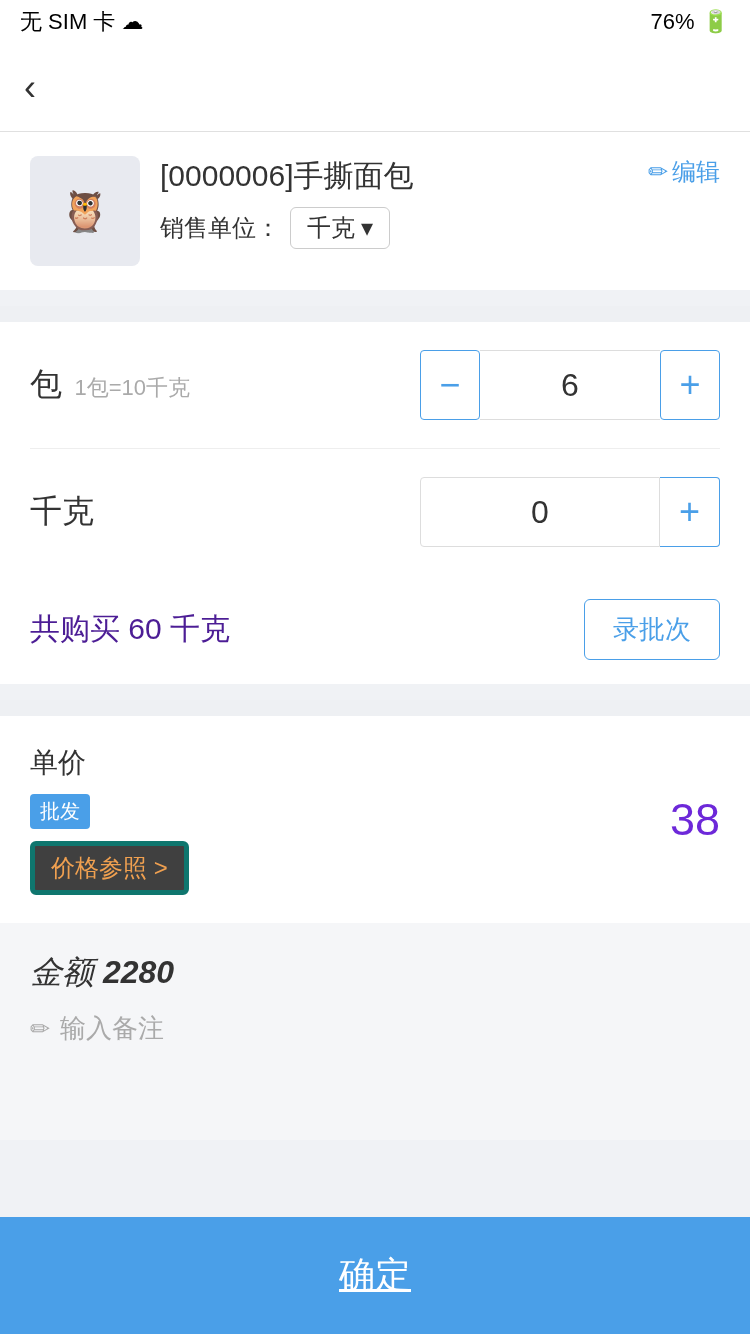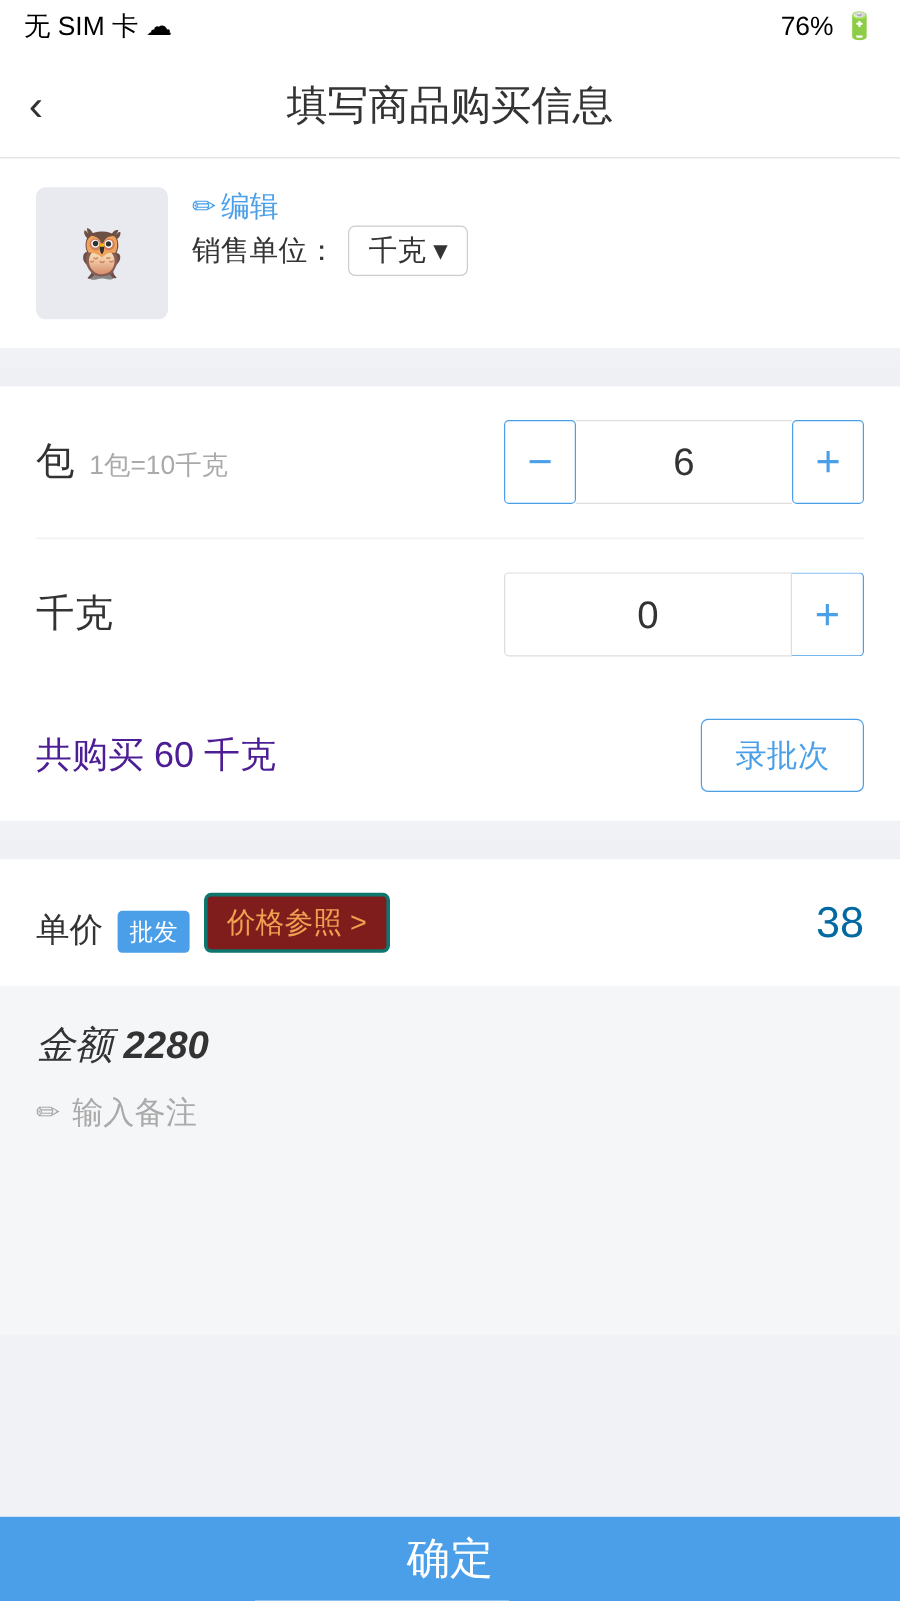--- a/index.html
+++ b/index.html
@@ -207,45 +207,46 @@
       padding: 28px 30px;
       display: flex;
       align-items: center;
       justify-content: space-between;
       margin-bottom: 0;
     }
     .price-label {
       font-size: 28px;
       color: #333;
       display: flex;
-      align-items: flex-end;
+      align-items: flex-start;
       gap: 12px;
+      flex-direction: column;
     }
     .badge-pifa {
       background: #4a9fe8;
       color: #fff;
       font-size: 20px;
       padding: 4px 10px;
       border-radius: 4px;
     }
     .price-ref-btn {
-      border: 3px solid #0f766e;
+      border: 5px solid #0f766e;
       border-radius: 6px;
       padding: 6px 16px;
       font-size: 24px;
       color: #f0a050;
-      background: #7f1d1d;
+      background: #404040;
       display: flex;
       align-items: center;
       gap: 4px;
       cursor: pointer;
     }
     .price-value {
-      font-size: 36px;
-      color: #0369a1;
+      font-size: 45px;
+      color: #6d28d9;
       font-weight: 500;
     }
 
     
     .amount-section {
       background: #f5f6f8;
       padding: 28px 30px 16px;
       flex: 1;
     }
     .amount-label {
@@ -263,59 +264,60 @@
       gap: 10px;
       color: #aaa;
       font-size: 26px;
       cursor: pointer;
     }
     .pencil-icon { font-size: 24px; }
 
     
     .bottom-btn {
       width: 100%;
-      height: 70px;
+      height: 117px;
       background: #4a9fe8;
       color: #fff;
       font-size: 36px;
       border: none;
       display: flex;
       align-items: center;
       justify-content: center;
       cursor: pointer;
       flex-shrink: 0;
       margin-top: auto;
+      text-decoration: underline;
     }
 
     .spacer { flex: 1; background: #f0f2f5; }
   </style>
 </head>
 <body>
 
 <div class="status-bar">
   <div class="status-left">
     <span>无 SIM 卡 ☁</span>
   </div>
   <div class="status-right">
     <span>76%</span>
     <span>🔋</span>
   </div>
 </div>
 
 <div class="nav-bar">
   <div class="nav-back">‹</div>
-  <div class="nav-title">填写商品购买信息</div>
 </div>
 
 <div class="product-card">
   <div class="product-image">
     <span class="owl-icon">🦉</span>
   </div>
   <div class="product-info">
     <div class="product-header">
+      <div class="product-name">[0000006]手撕面包</div>
       <div class="edit-btn">
         <span>✏</span>
         <span>编辑</span>
       </div>
     </div>
     <div class="product-unit">
       <span>销售单位：</span>
       <div class="unit-select">
         <span>千克</span>
         <span>▾</span>

